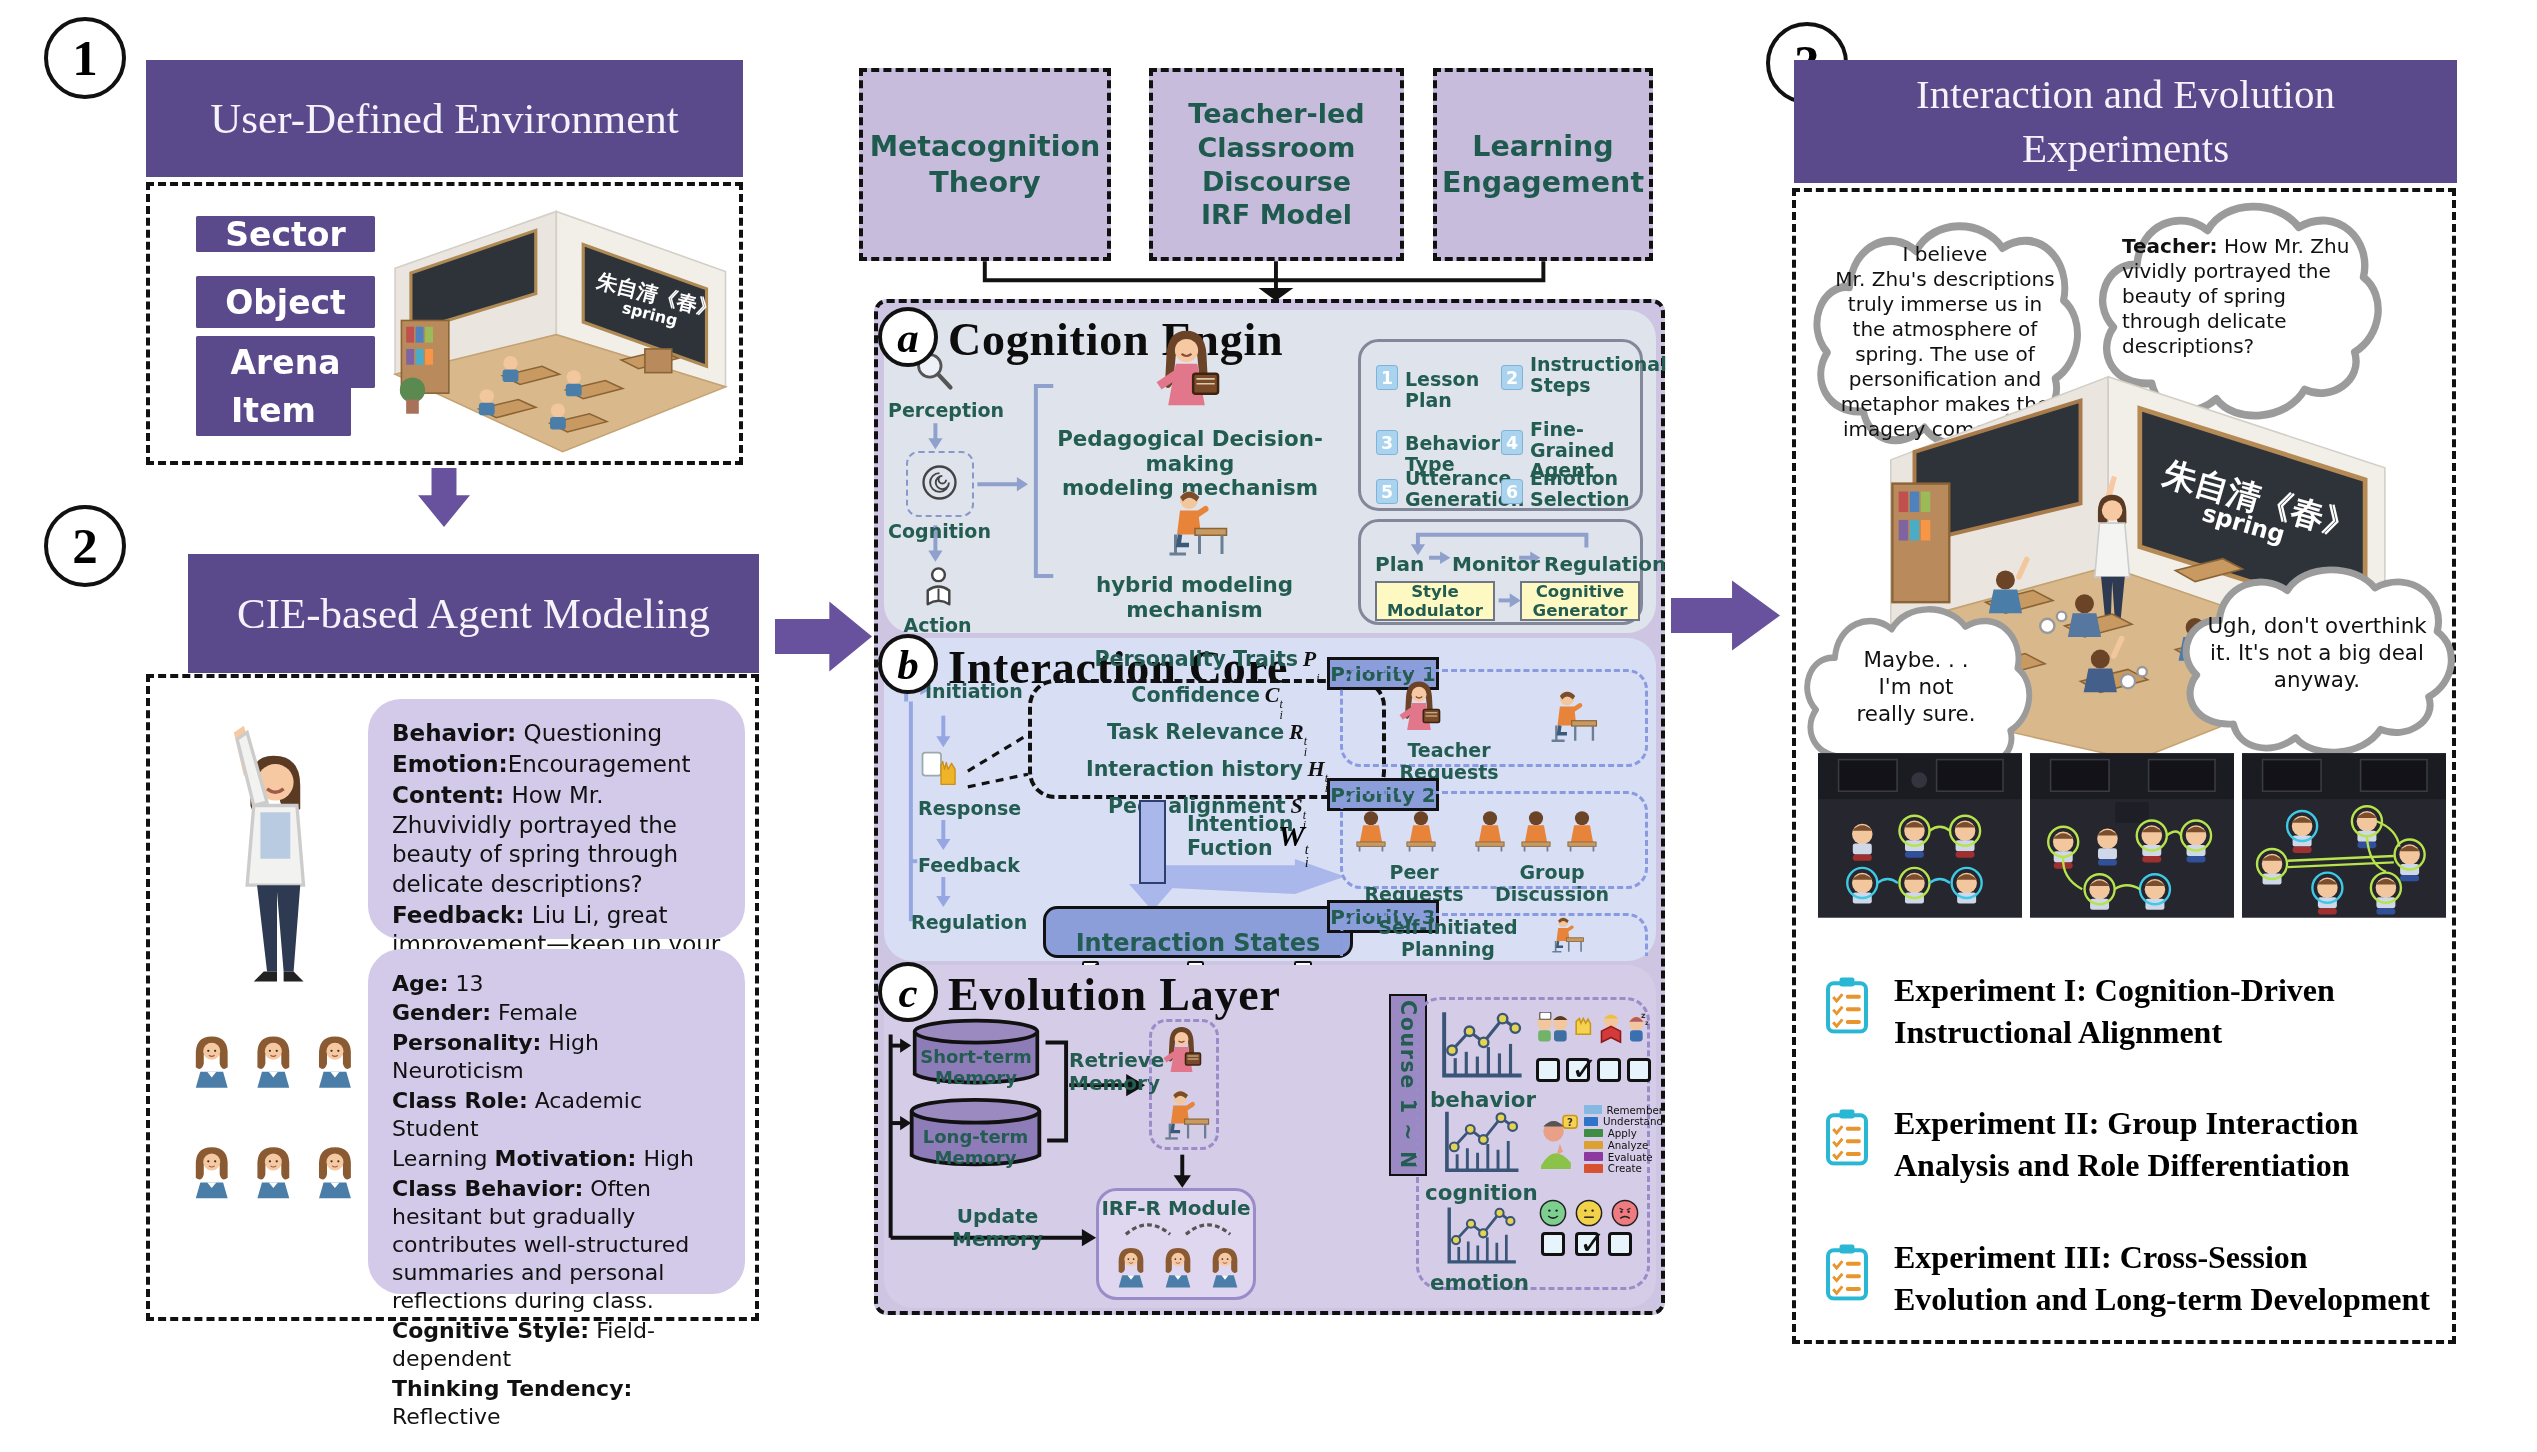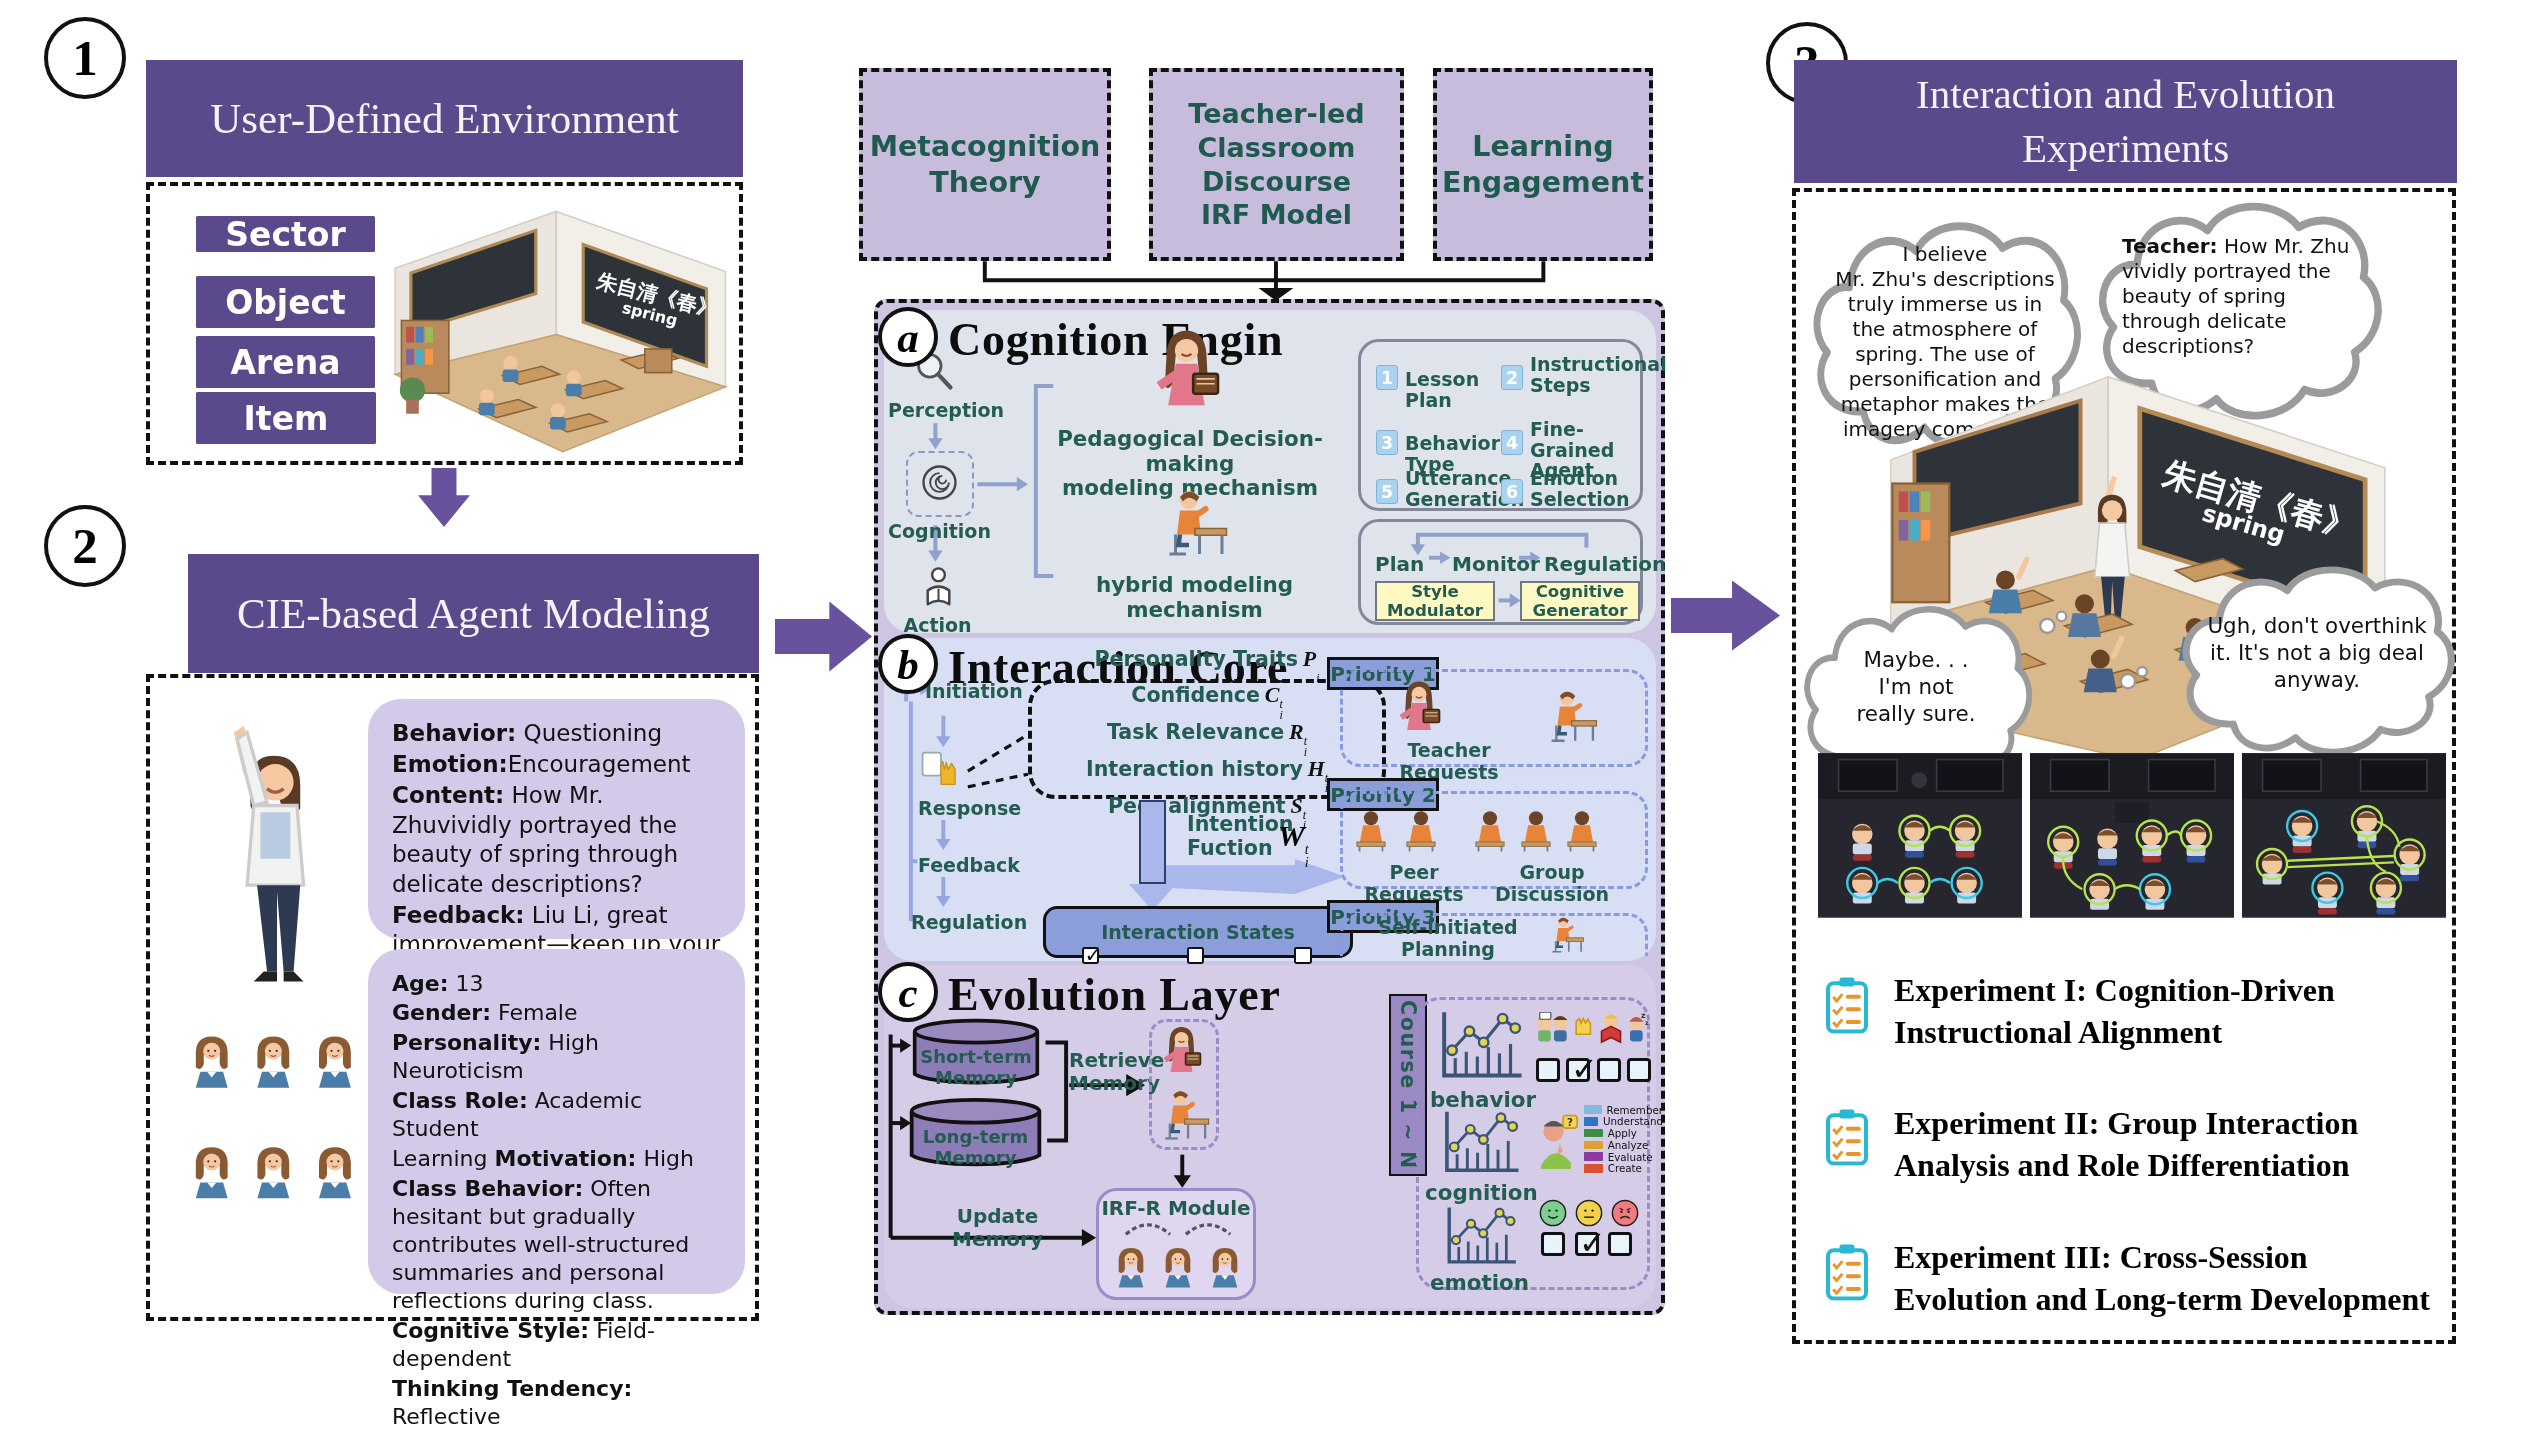--- a/index.html
+++ b/index.html
@@ -159,21 +159,21 @@
 </svg>
 
 <div id="canvas">
 
   <div class="abs badge" style="left:44px;top:17.4px">1</div>
   <div class="abs hdr" style="left:146px;top:60px;width:597px;height:117px;font-size:43px">User-Defined Environment</div>
   <div class="abs dashp" style="left:146px;top:182px;width:597px;height:283px">
     <div class="abs envbtn" style="left:46px;top:30px;width:179px;height:36px">Sector</div>
     <div class="abs envbtn" style="left:46px;top:90px;width:179px;height:52px">Object</div>
     <div class="abs envbtn" style="left:46px;top:150px;width:179px;height:52px">Arena</div>
-    <div class="abs envbtn" style="left:46px;top:206px;width:180px;height:52px">Item</div>
+    <div class="abs envbtn" style="left:46px;top:198px;width:155px;height:52px">Item</div>
     <svg class="abs" style="left:234px;top:8px" width="351" height="264" viewBox="0 0 444 334">
       <polygon points="14,94 218,22 218,178 14,228" fill="#eae6df" stroke="#d3cec6" stroke-width="2"></polygon>
       <polygon points="218,22 432,98 432,244 218,178" fill="#f2efe9" stroke="#d3cec6" stroke-width="2"></polygon>
       <polygon points="14,228 218,178 432,244 226,326" fill="#d9b98c" stroke="#c5a271" stroke-width="2"></polygon>
       <polygon points="34,100 192,46 192,126 34,174" fill="#2d3338" stroke="#b08a55" stroke-width="4"></polygon>
       <rect x="22" y="160" width="60" height="92" fill="#b98a5c" stroke="#8a6436" stroke-width="2"></rect>
       <rect x="28" y="168" width="10" height="20" fill="#c0504d"></rect>
         <rect x="40" y="168" width="10" height="20" fill="#4f81bd"></rect>
         <rect x="52" y="168" width="10" height="20" fill="#9bbb59"></rect>
       <rect x="28" y="196" width="10" height="20" fill="#8064a2"></rect>
@@ -400,21 +400,21 @@
   <div class="abs" style="left:1139px;top:800px;width:27px;height:84px;background:var(--pblue);border:2.4px solid #2e3f6e"></div>
   <div class="abs" style="left:1166px;top:859px;width:179px;height:35px;background:var(--pblue);clip-path:polygon(0 18%,72% 18%,72% 0,100% 50%,72% 100%,0 82%)"></div>
   <div class="abs" style="left:1129px;top:884px;width:47px;height:27px;background:var(--pblue);clip-path:polygon(0 0,100% 0,50% 100%)"></div>
   <div class="abs g pre" style="left:1187px;top:812px;font-size:20.6px;line-height:24px">Intention
 Fuction</div>
   <div class="abs" style="left:1278px;top:819px;font:bold italic 30px 'Liberation Serif',serif"><span>W</span><span class="tss" style="font-size:14.2px;line-height:12.7px;vertical-align:-8px">
         <span>t</span>
         <span>i</span>
       </span></div>
   <div class="abs statesbox" style="left:1043px;top:906px;width:310px;height:52px">
-    <div class="g" style="font-size:19px;margin-top:12px">Interaction States</div>
+    <div class="g" style="font-size:24px;margin-top:20px">Interaction States</div>
     <div style="display:flex;justify-content:center;gap:11px;margin-top:1.6px">
       <span class="g" style="font-size:18px"><span class="cb checked"></span><span>Pending</span></span>
       <span class="g" style="font-size:18px"><span class="cb"></span><span>Accepted</span></span>
       <span class="g" style="font-size:18px"><span class="cb"></span><span>Rejected</span></span>
     </div>
   </div>
   <div class="abs pribox" style="left:1327px;top:657px;width:112px;height:33px">Priority 1</div>
   <div class="abs priarea" style="left:1340px;top:669px;width:308px;height:98px"></div>
   <svg class="abs" style="left:1392px;top:679px" width="54" height="60" viewBox="0 0 100 110">
       <use href="#p-teacher"></use>

